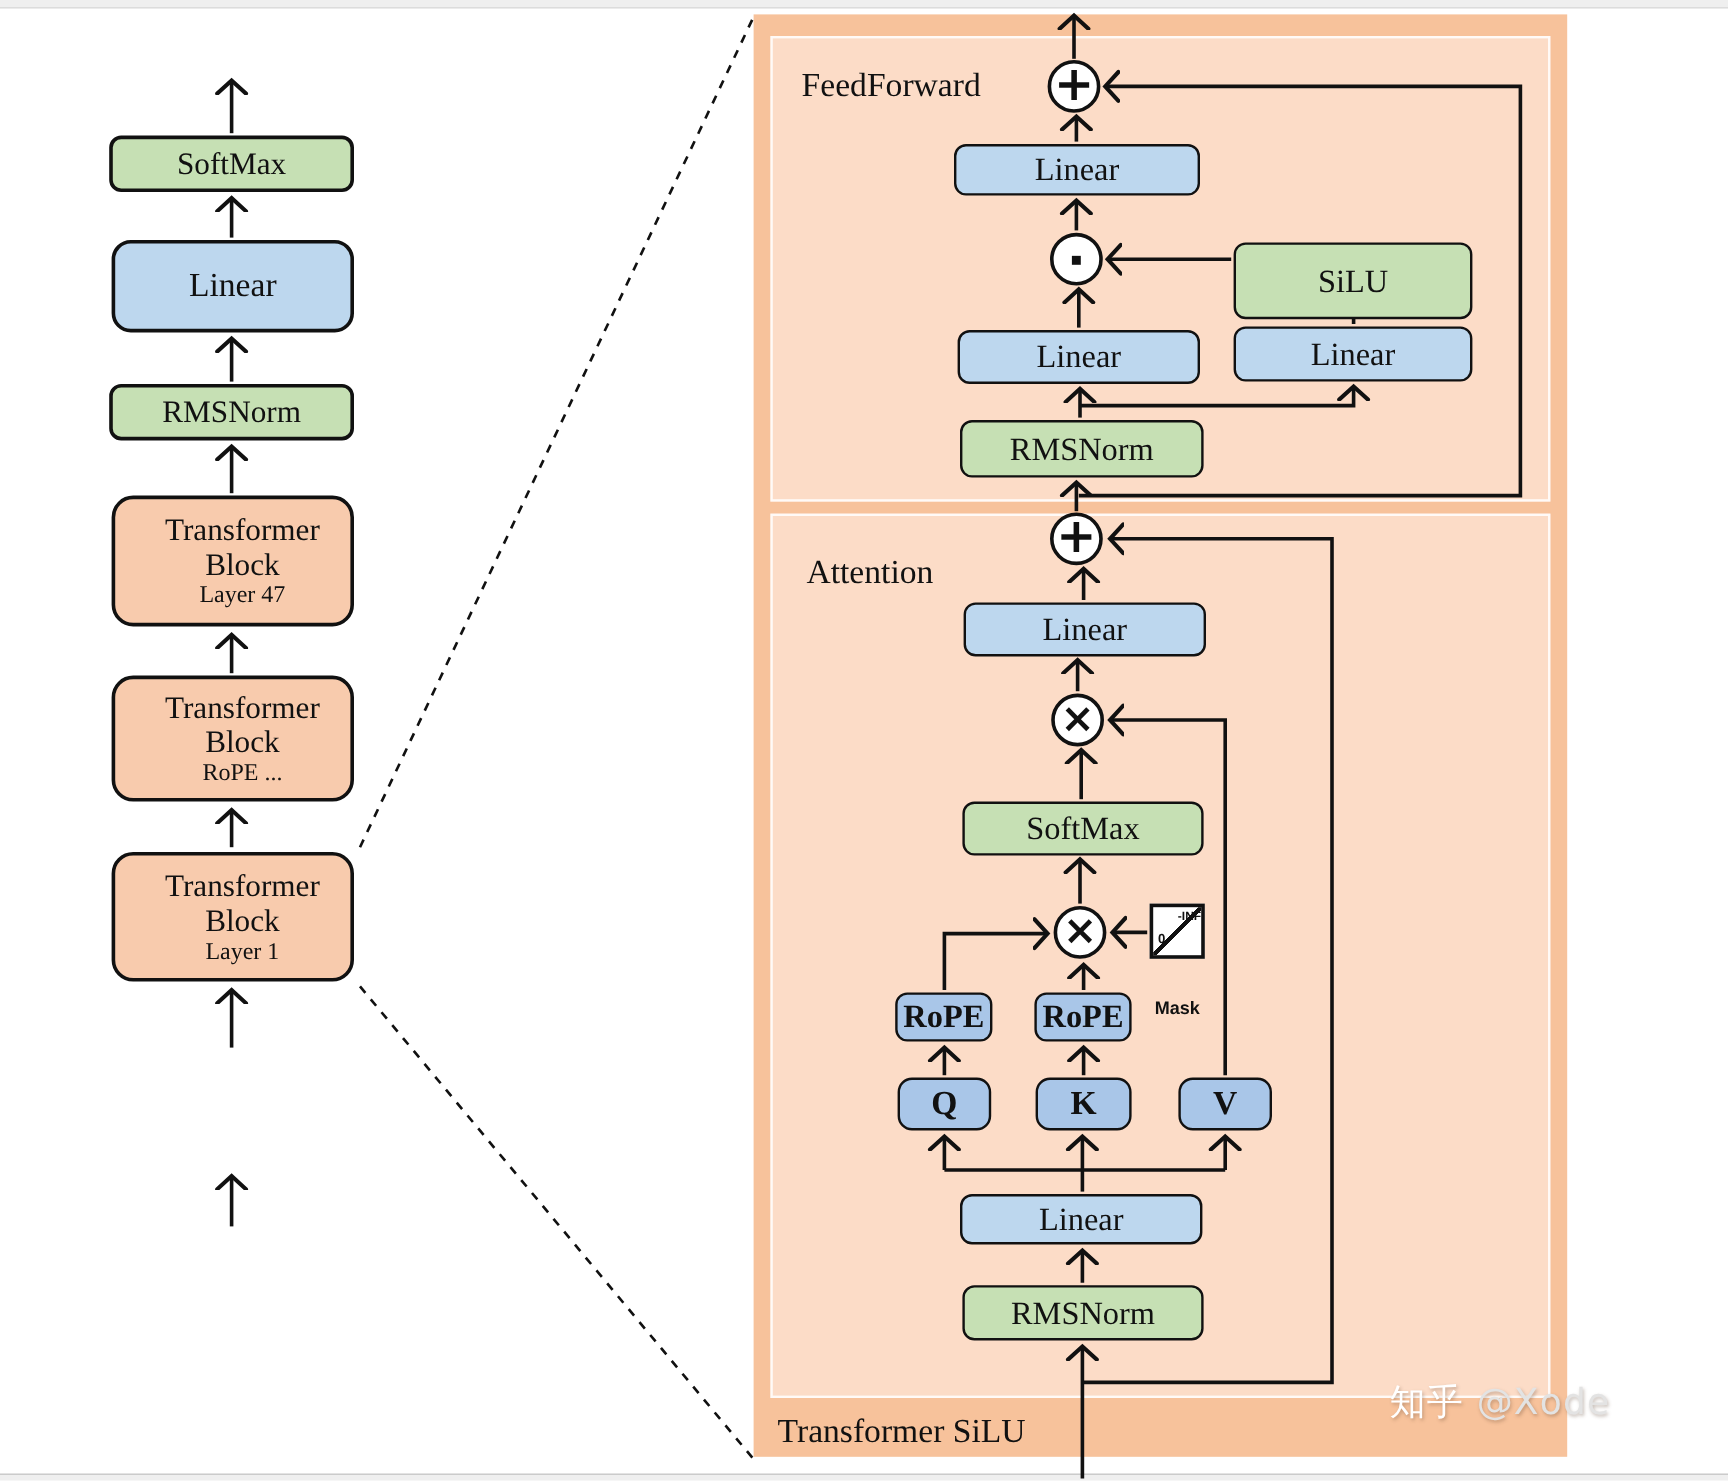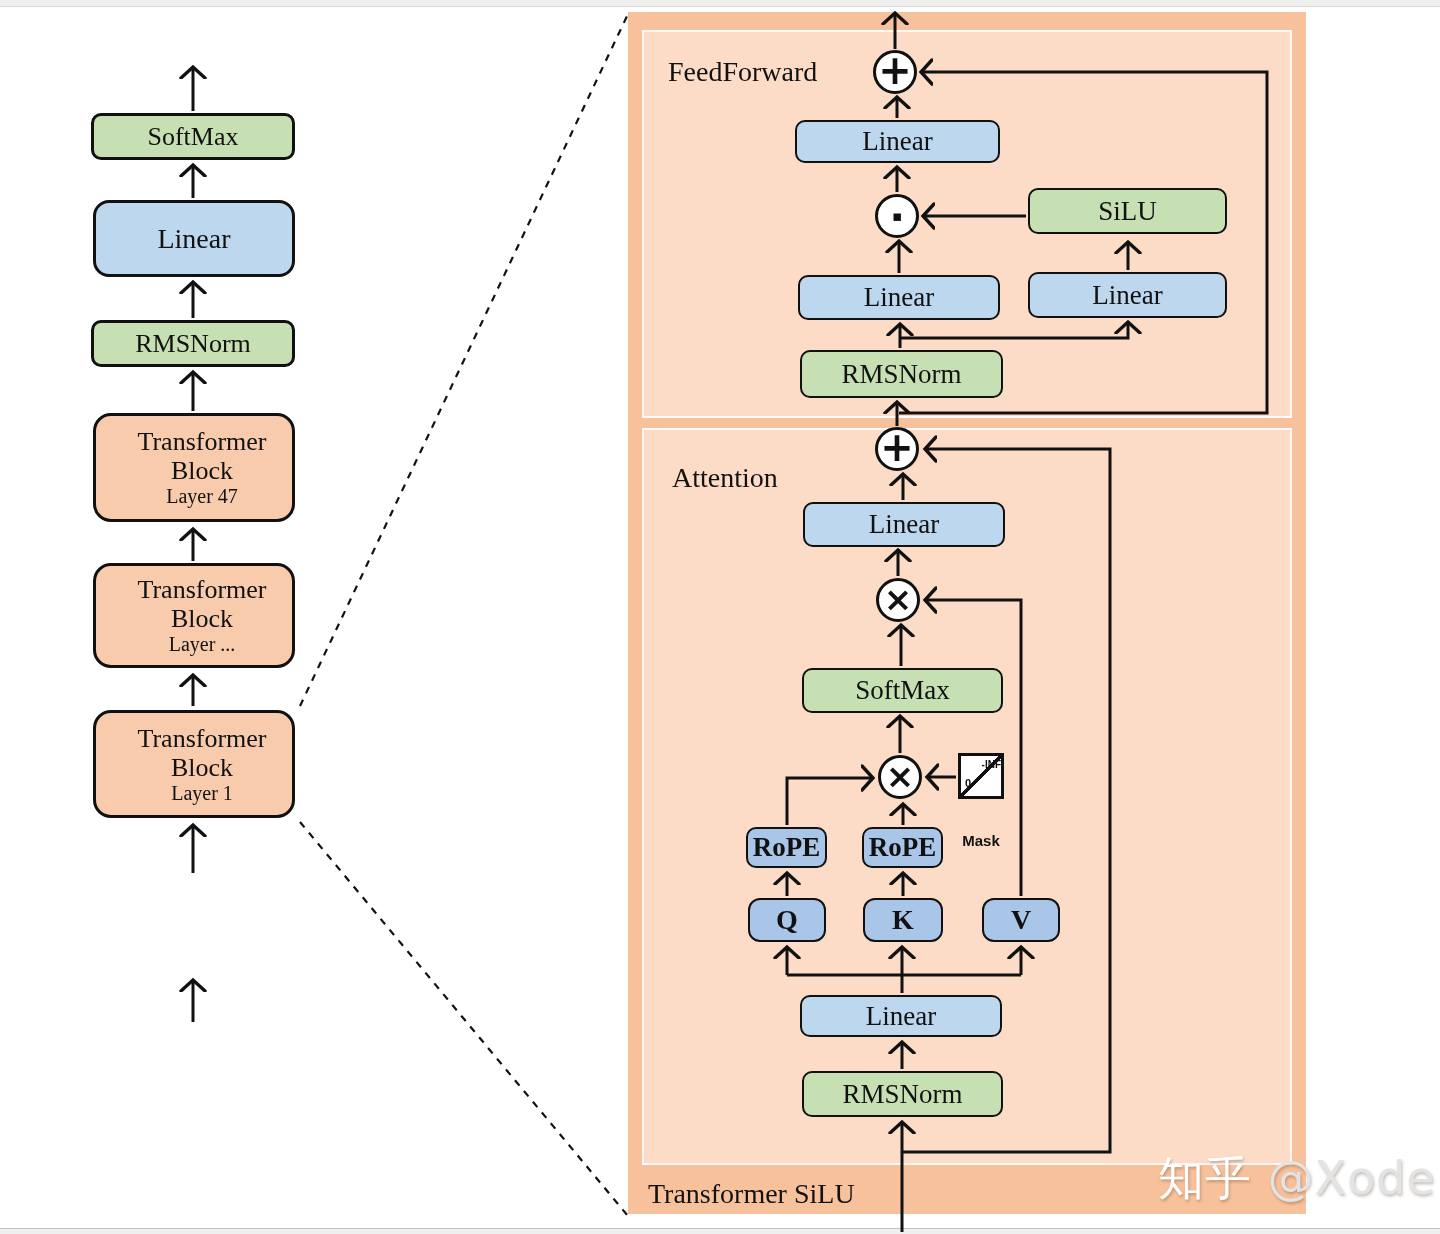--- a/index.html
+++ b/index.html
@@ -31,21 +31,21 @@
   .mask{position:absolute;width:46px;height:46px;box-sizing:border-box;border:3px solid #111;z-index:10;
         background:linear-gradient(to bottom right,
           rgba(0,0,0,0) calc(50% - 1.6px),#111 calc(50% - 1.6px),
           #111 calc(50% + 1.6px),rgba(0,0,0,0) calc(50% + 1.6px)),#fff;}
   .mask span{position:absolute;font-family:"Liberation Sans",sans-serif;font-weight:bold;color:#111;}
   .mask .mz{left:4px;bottom:7px;font-size:11px;}
   .mask .mi{right:0px;top:3px;font-size:10px;text-align:center;}
   .masklabel{position:absolute;z-index:10;font-family:"Liberation Sans",sans-serif;
              font-size:15px;font-weight:bold;text-align:center;}
   .watermark{position:absolute;z-index:20;font-family:"DejaVu Sans",sans-serif;
-             font-size:46px;letter-spacing:1px;white-space:nowrap;
+             font-size:30px;letter-spacing:1px;white-space:nowrap;
              text-shadow:1px 2px 3px rgba(90,60,40,.35);}
   .watermark .w1{color:#ffffff;}
   .watermark .w2{color:#e3e3e3;}
 </style>
 </head>
 <body>
 
 <div id="stage">
 
   <div class="strip" style="top:0;height:6px;border-bottom:1px solid #d8d8d8;"></div>
@@ -118,42 +118,42 @@
     <span>RMSNorm</span>
   </div>
   <div class="box orange r18 b3 fs26" style="left:93px;top:413px;width:202px;height:109px;">
     <span>Transformer</span>
     <span>Block</span>
     <span class="fs20">Layer 47</span>
   </div>
   <div class="box orange r18 b3 fs26" style="left:93px;top:563px;width:202px;height:105px;">
     <span>Transformer</span>
     <span>Block</span>
-    <span class="fs20">Layer ...</span>
+    <span class="fs20">RoPE ...</span>
   </div>
   <div class="box orange r18 b3 fs26" style="left:93px;top:710px;width:202px;height:108px;">
     <span>Transformer</span>
     <span>Block</span>
     <span class="fs20">Layer 1</span>
   </div>
 
   <div class="seclabel" style="left:668px;top:56px;">FeedForward</div>
   <div class="seclabel" style="left:672px;top:462px;">Attention</div>
   <div class="seclabel" style="left:648px;top:1178px;">Transformer SiLU</div>
 
   <div class="circle" style="left:873px;top:50px;">
     <span class="opglyph op-add">+</span>
   </div>
   <div class="box blue r10 fs27" style="left:795px;top:120px;width:205px;height:43px;">
     <span>Linear</span>
   </div>
   <div class="circle" style="left:875px;top:194px;">
     <span class="opglyph op-dot">▪</span>
   </div>
-  <div class="box green r10 fs27" style="left:1028px;top:188px;width:199px;height:46px;">
+  <div class="box green r10 fs27" style="left:1028px;top:202px;width:199px;height:64px;">
     <span>SiLU</span>
   </div>
   <div class="box blue r10 fs27" style="left:798px;top:275px;width:202px;height:45px;">
     <span>Linear</span>
   </div>
   <div class="box blue r10 fs27" style="left:1028px;top:272px;width:199px;height:46px;">
     <span>Linear</span>
   </div>
   <div class="box green r10 fs27" style="left:800px;top:350px;width:203px;height:48px;">
     <span>RMSNorm</span>

